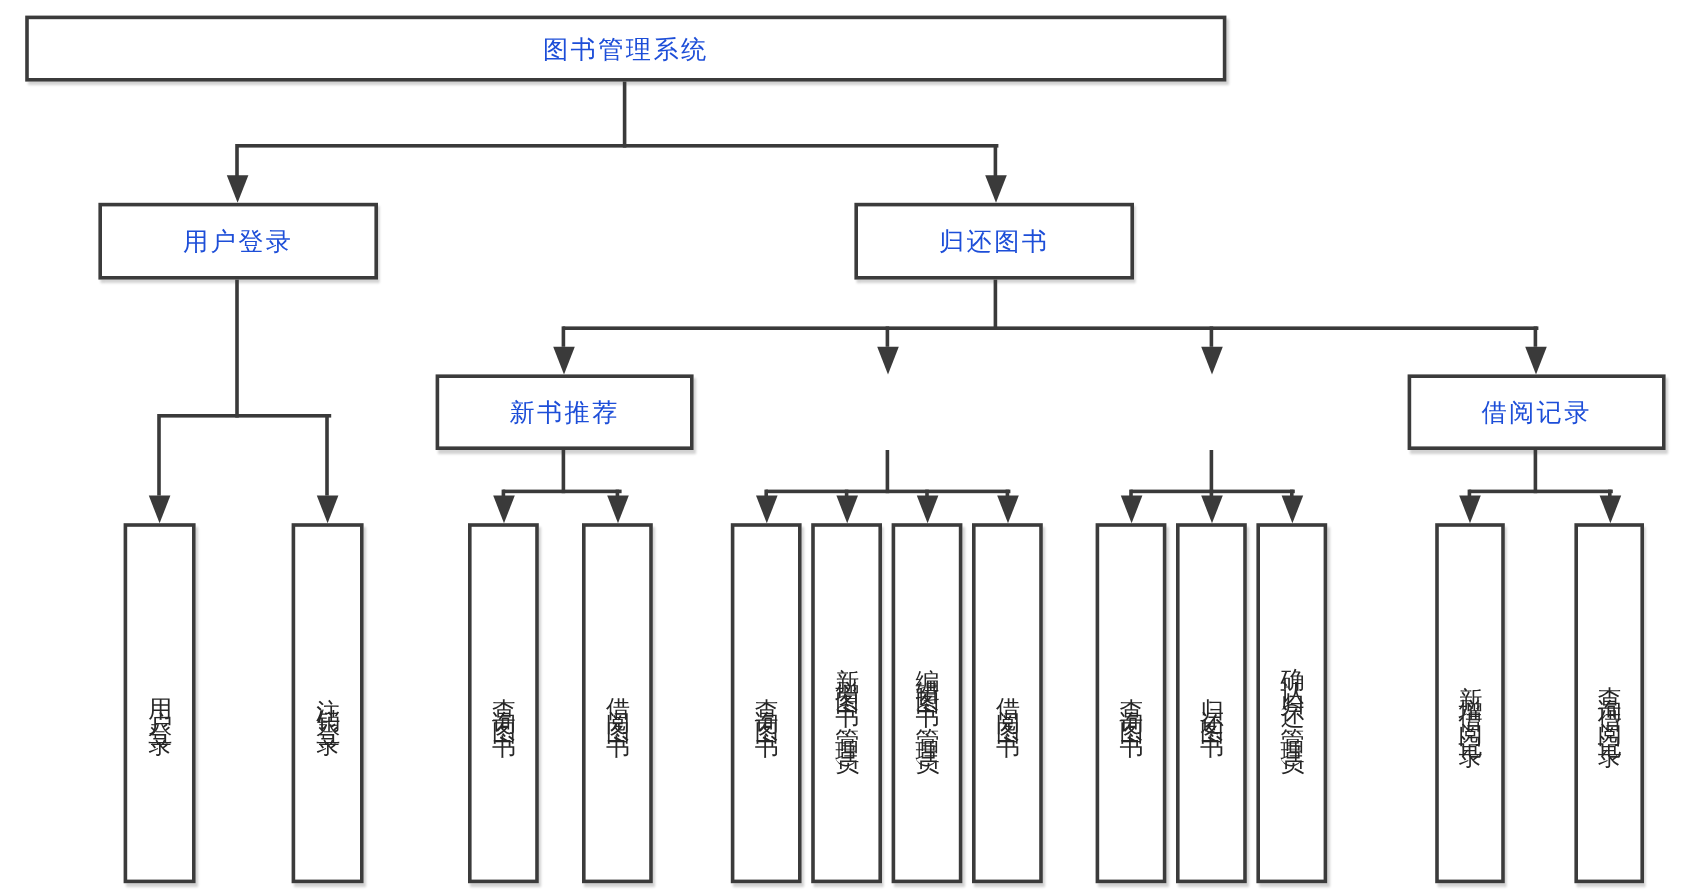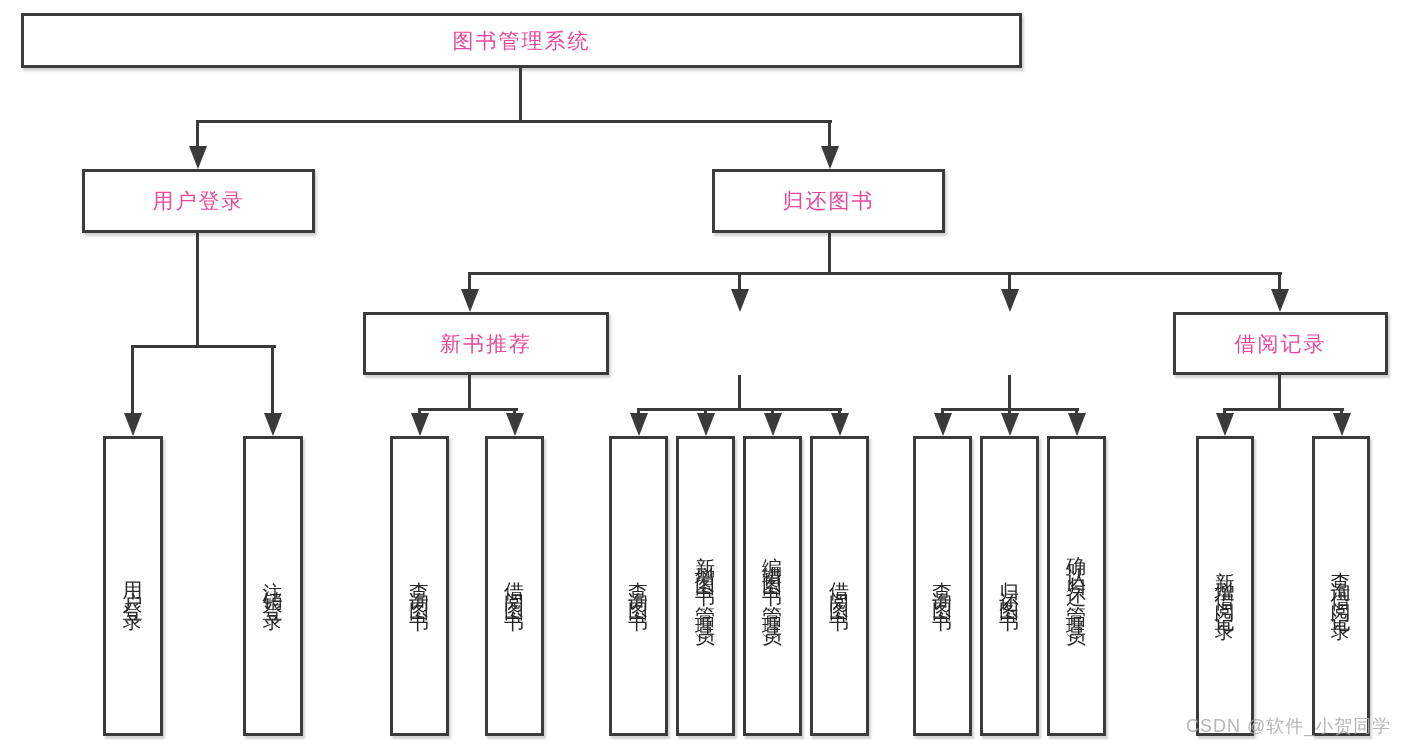--- a/index.html
+++ b/index.html
@@ -6,21 +6,21 @@
   #stage{
     position:relative;width:1405px;height:747px;background:#ffffff;overflow:hidden;
     font-family:"Liberation Sans","DejaVu Sans",sans-serif;color:#2a2a2a;
   }
   
   .node{
     position:absolute;box-sizing:border-box;background:#ffffff;
     border:3px solid #3b3b3b;display:flex;align-items:center;justify-content:center;
     box-shadow:2px 3px 2px rgba(0,0,0,0.18);
   }
-  .node .lbl{font-size:21px;letter-spacing:2px;color:#ec4899;white-space:nowrap;}
+  .node .lbl{font-size:21px;letter-spacing:2px;color:#1d4ed8;white-space:nowrap;}
   .leaf{
     position:absolute;box-sizing:border-box;background:#ffffff;top:436px;height:300px;
     border:3px solid #3b3b3b;display:flex;align-items:center;justify-content:center;
     box-shadow:2px 3px 2px rgba(0,0,0,0.18);
   }
   .leaf .vlbl{
     writing-mode:vertical-rl;text-orientation:mixed;
     font-size:20px;letter-spacing:10px;color:#262626;white-space:nowrap;line-height:1;
   }
   
@@ -70,21 +70,21 @@
   <div class="h-line" style="left:469px;top:272px;width:813px;"></div>
   <div class="v-line" style="left:468px;top:272px;height:17px;"></div>
   <div class="arrow" style="left:461px;top:289px;"></div>
   <div class="v-line" style="left:738px;top:272px;height:17px;"></div>
   <div class="arrow" style="left:731px;top:289px;"></div>
   <div class="v-line" style="left:1008px;top:272px;height:17px;"></div>
   <div class="arrow" style="left:1001px;top:289px;"></div>
   <div class="v-line" style="left:1278px;top:272px;height:17px;"></div>
   <div class="arrow" style="left:1271px;top:289px;"></div>
 
-  <div class="node" style="left:363px;top:312px;width:246px;height:63px;">
+  <div class="node" style="left:363px;top:312px;width:215px;height:63px;">
     <span class="lbl">新书推荐</span>
   </div>
   <div class="node" style="left:1173px;top:312px;width:215px;height:63px;">
     <span class="lbl">借阅记录</span>
   </div>
 
   <div class="v-line" style="left:468px;top:375px;height:36px;"></div>
   <div class="h-line" style="left:419px;top:408px;width:99px;"></div>
   <div class="v-line" style="left:418px;top:408px;height:8px;"></div>
   <div class="arrow" style="left:411px;top:413px;"></div>
@@ -155,15 +155,14 @@
     <span class="vlbl">确认归还（管理员）</span>
   </div>
 
   <div class="leaf" style="left:1196px;width:58px;">
     <span class="vlbl">新增借阅记录</span>
   </div>
   <div class="leaf" style="left:1312px;width:58px;">
     <span class="vlbl">查询借阅记录</span>
   </div>
 
-  <div class="watermark">CSDN @软件_小贺同学</div>
 
 </div>
 
 </body></html>

